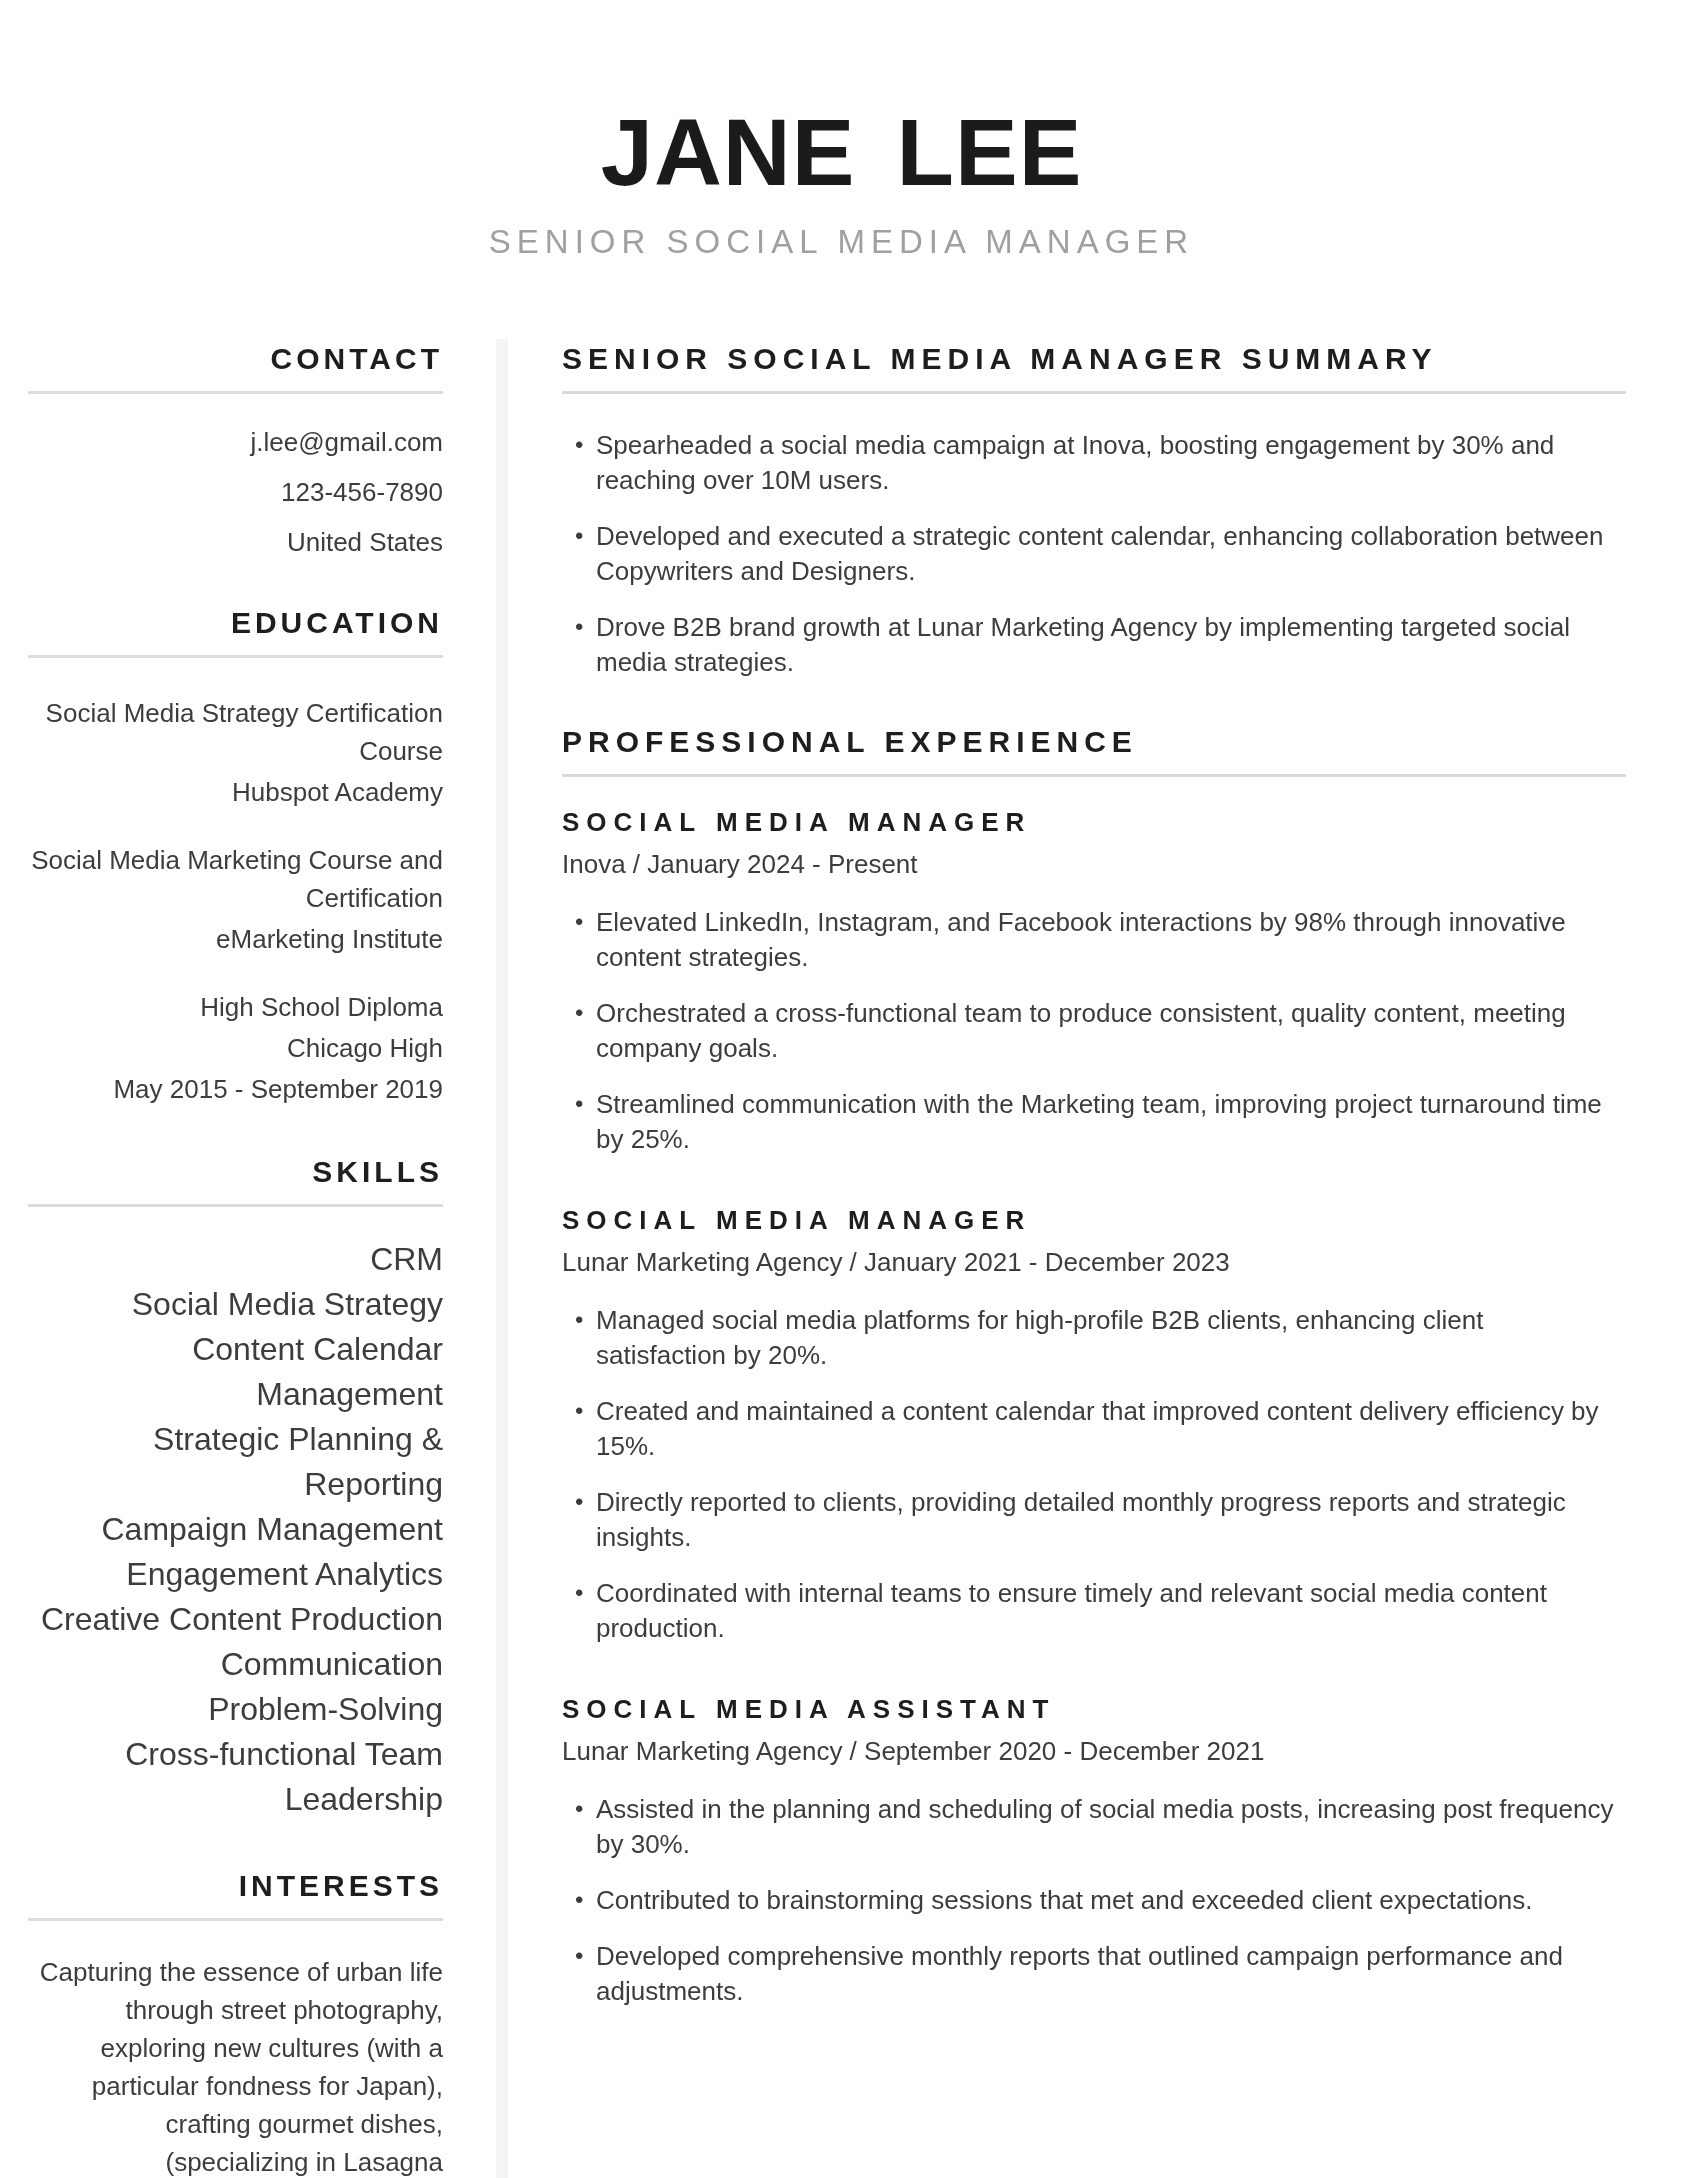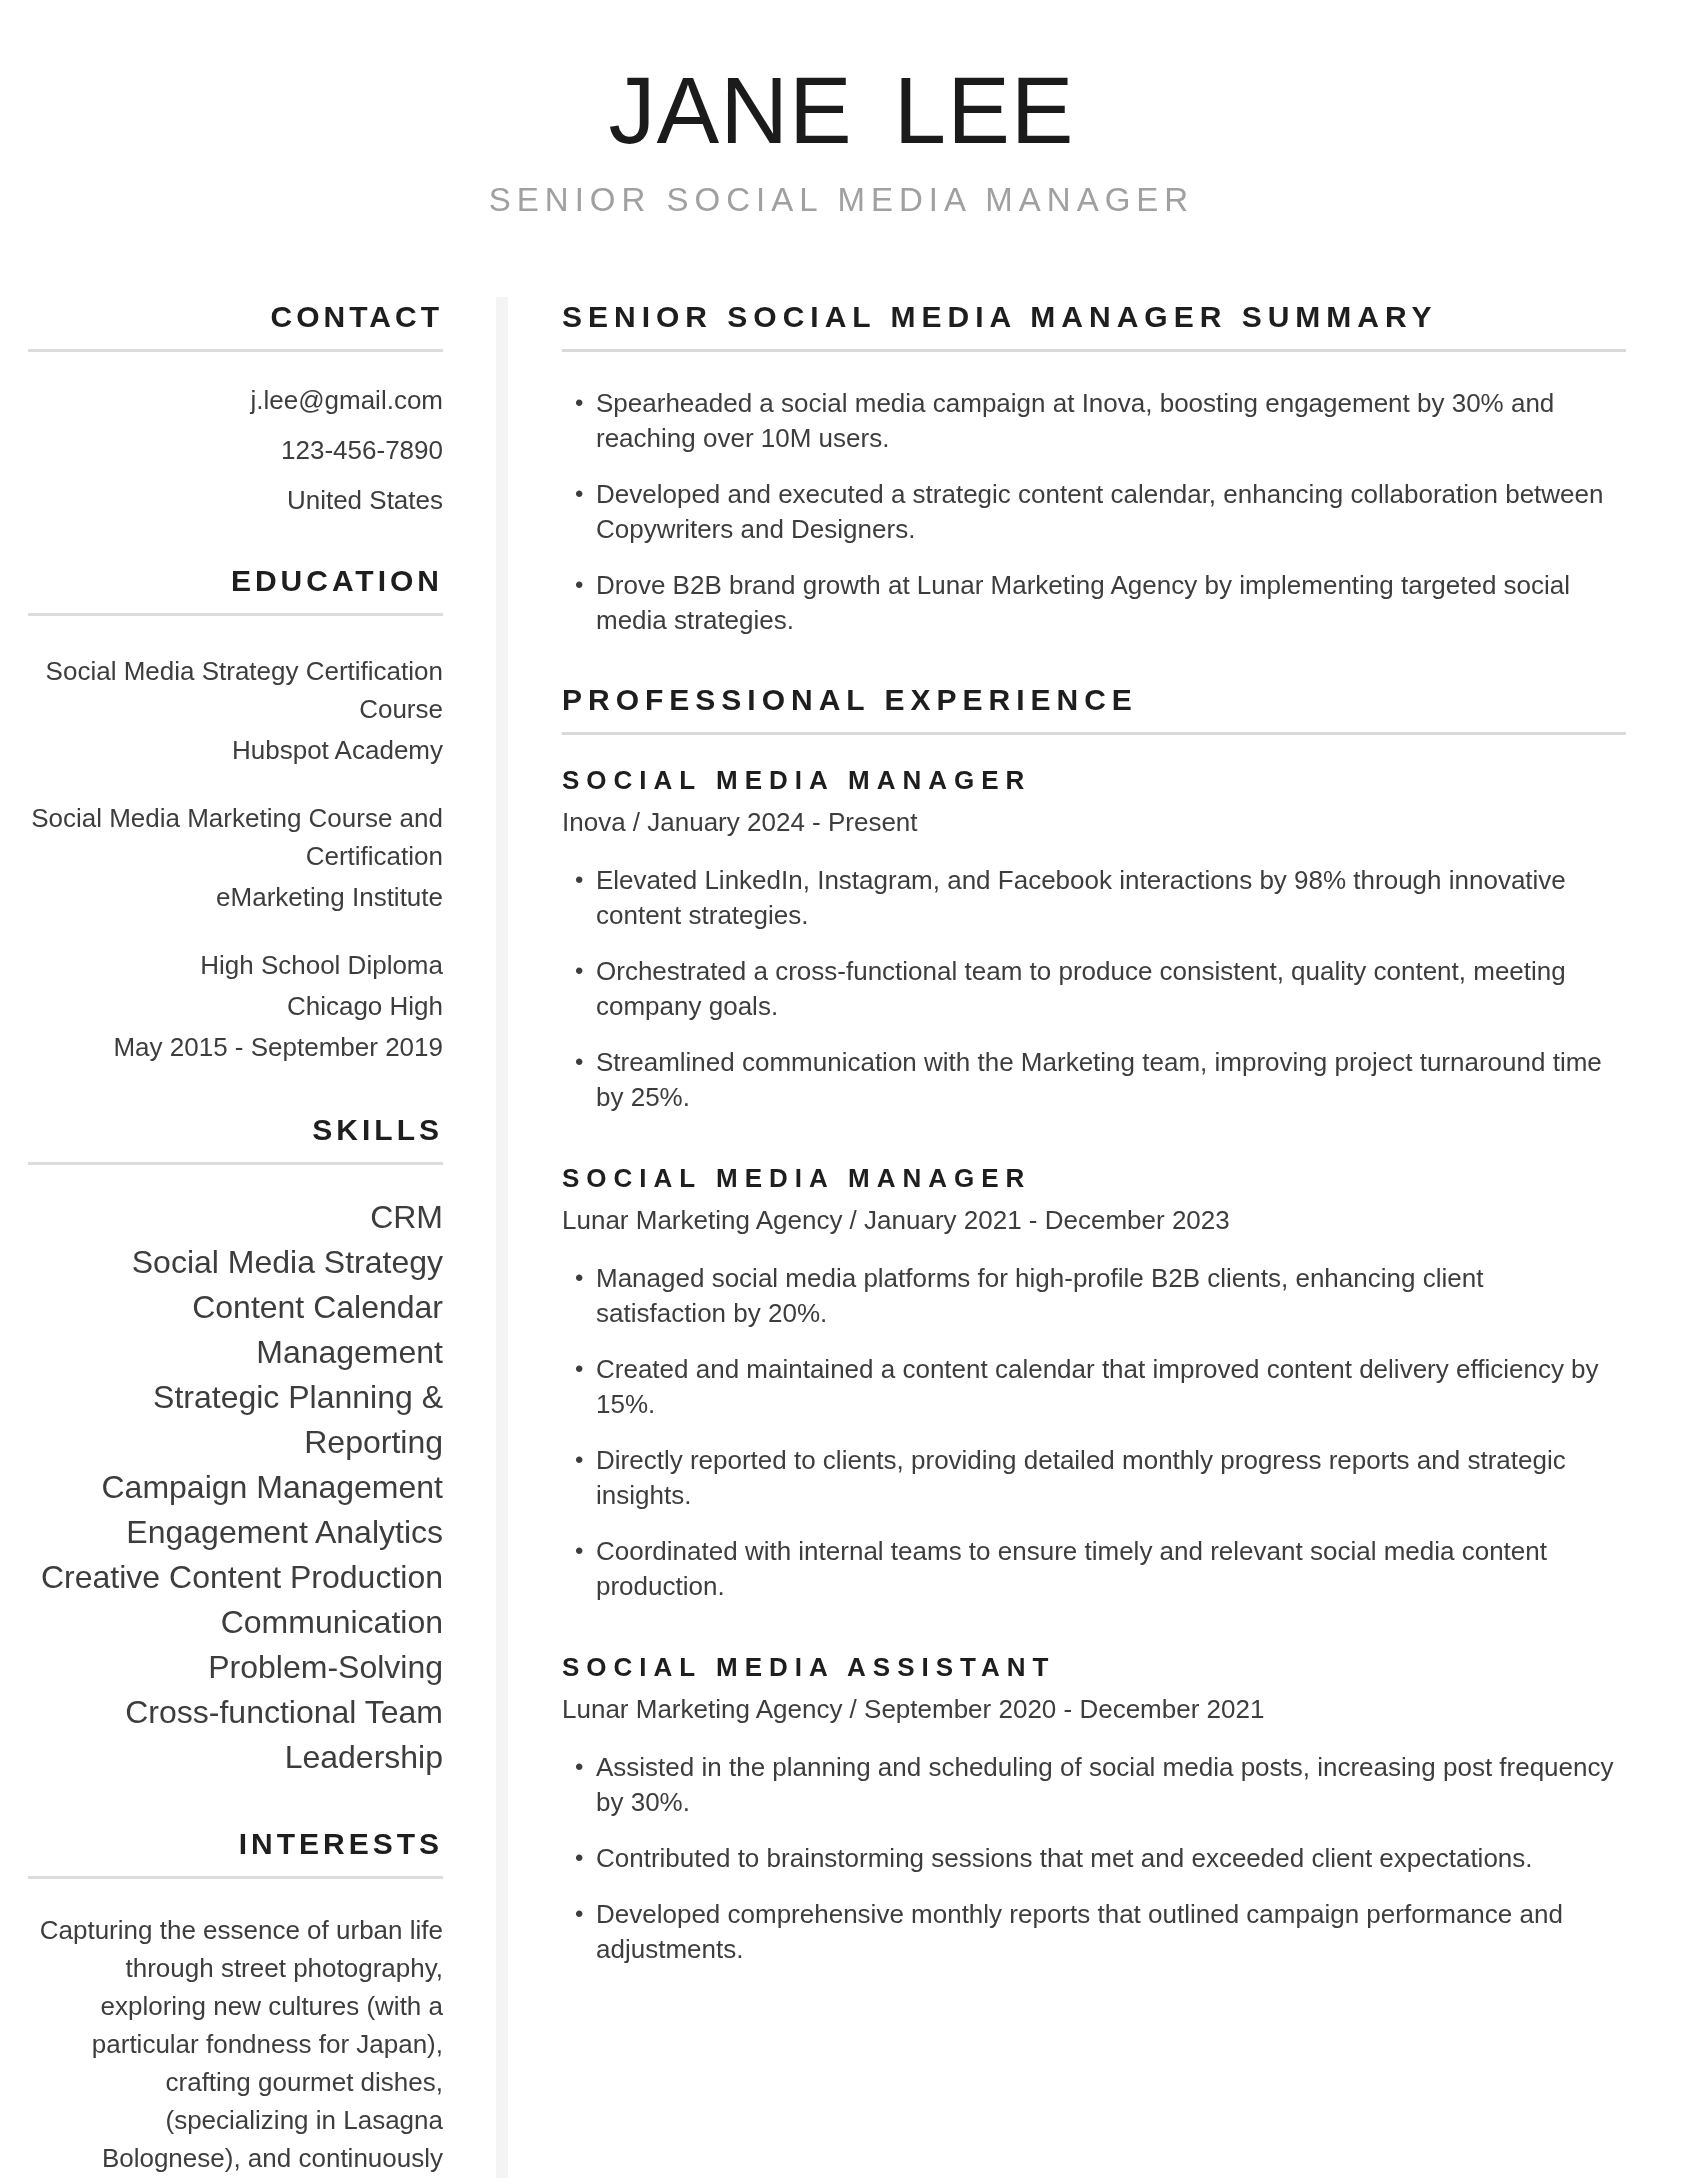--- a/index.html
+++ b/index.html
@@ -16,25 +16,26 @@
   .page{
     position:relative;
     width:1683px;height:2178px;
     background:var(--bg);
     overflow:hidden;
   }
   
   .header{ text-align:center; padding-top:55px; }
   .name{
     font-size:94px;
-    font-weight:400;
+    font-weight:700;
     line-height:111px;
     color:#1b1b1b;
     letter-spacing:1px;
     word-spacing:14px;
+    margin-top:42px;
   }
   .subtitle{
     margin-top:14px;
     font-size:33px;
     line-height:40px;
     letter-spacing:6px;
     color:var(--muted);
   }
   
   .columns{

